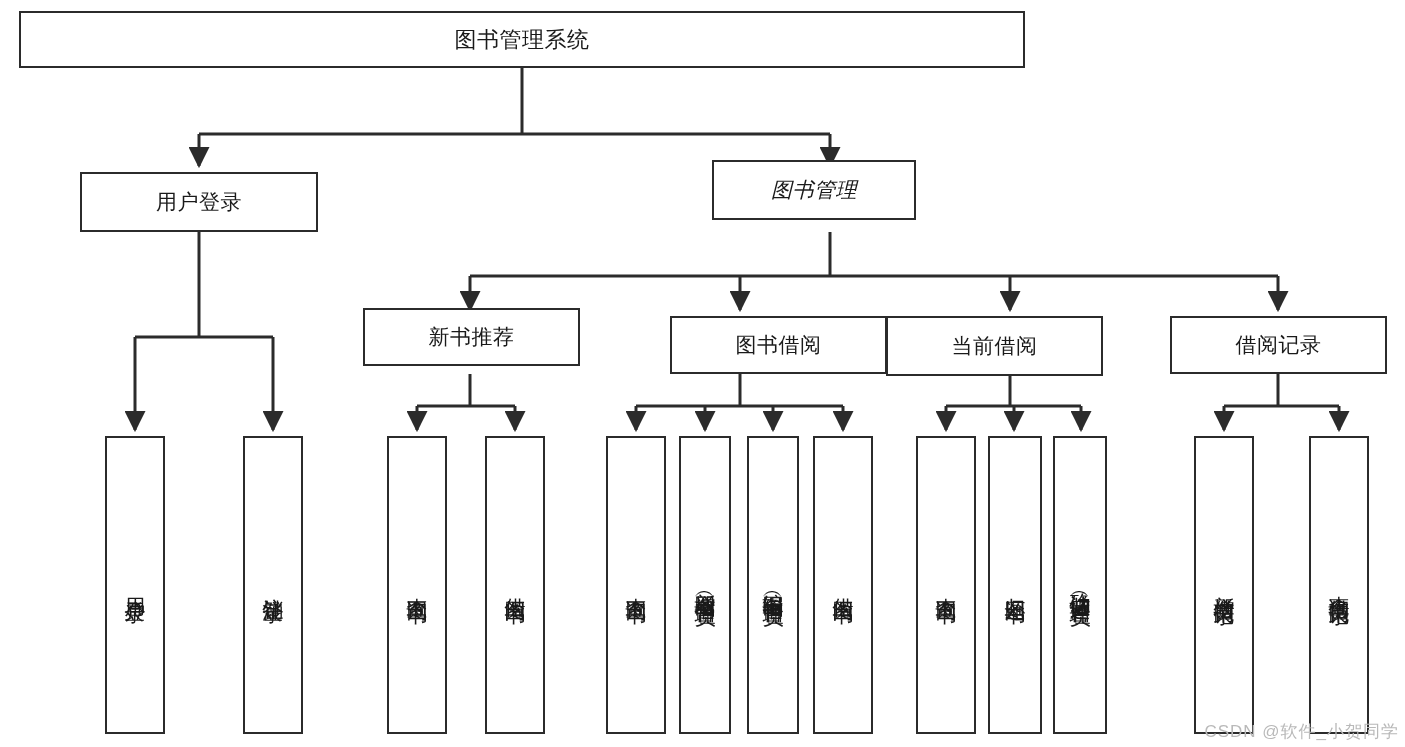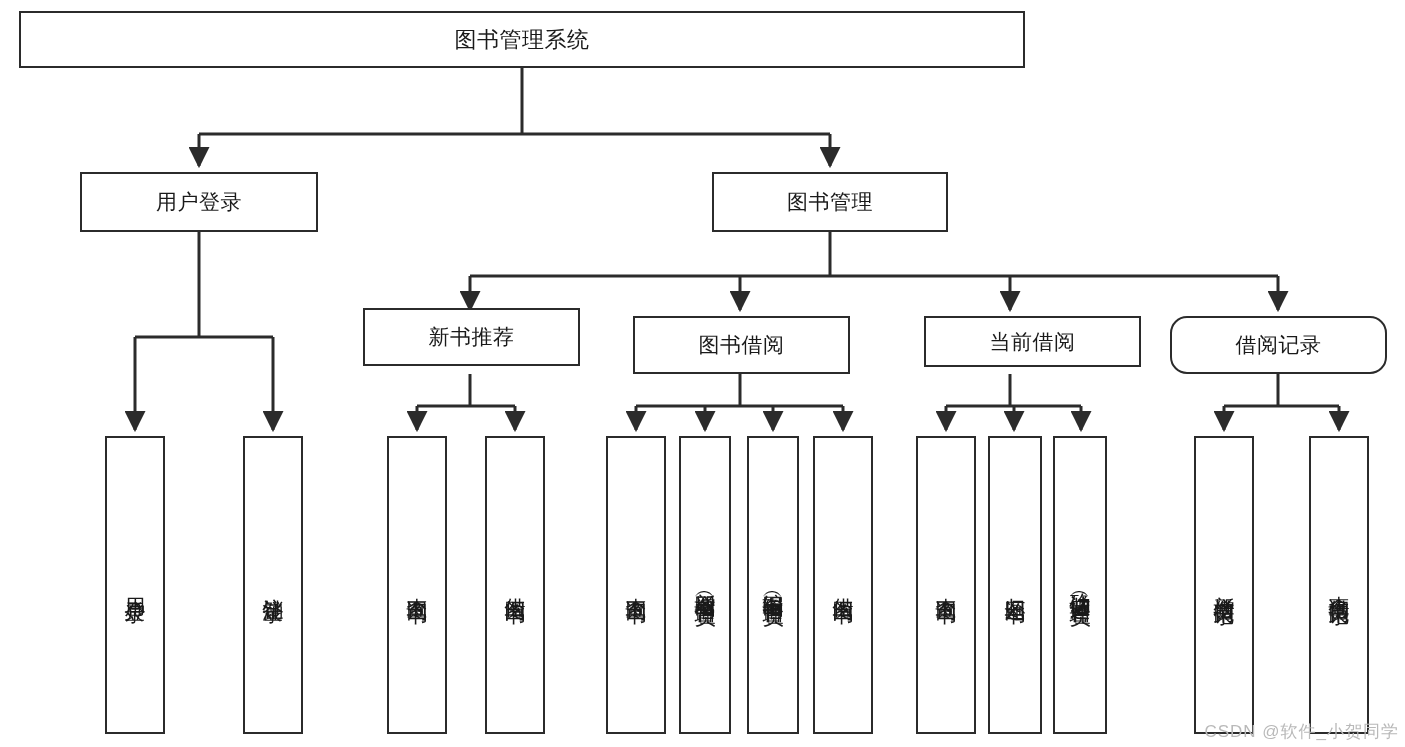--- a/index.html
+++ b/index.html
@@ -125,34 +125,34 @@
     </g>
   </svg>
 
   <div class="node horiz root" style="left:19px; top:11px; width:1006px; height:57px;">
     <span>图书管理系统</span>
   </div>
 
   <div class="node horiz" style="left:80px; top:172px; width:238px; height:60px;">
     <span>用户登录</span>
   </div>
-  <div class="node horiz" style="left:712px; top:172px; width:236px; height:60px;">
+  <div class="node horiz" style="left:712px; top:160px; width:204px; height:60px;font-style:italic;">
     <span>图书管理</span>
   </div>
 
   <div class="node horiz" style="left:363px; top:308px; width:217px; height:58px;">
     <span>新书推荐</span>
   </div>
-  <div class="node horiz" style="left:633px; top:316px; width:217px; height:58px;">
+  <div class="node horiz" style="left:670px; top:316px; width:217px; height:58px;">
     <span>图书借阅</span>
   </div>
-  <div class="node horiz" style="left:924px; top:316px; width:217px; height:51px;">
+  <div class="node horiz" style="left:886px; top:316px; width:217px; height:60px;">
     <span>当前借阅</span>
   </div>
-  <div class="node horiz" style="left:1170px; top:316px; width:217px; height:58px;border-radius:17px;">
+  <div class="node horiz" style="left:1170px; top:316px; width:217px; height:58px;">
     <span>借阅记录</span>
   </div>
 
   <div class="node vert" style="left:105px; top:436px; width:60px; height:298px;">
     <span class="vtext">用户登录</span>
   </div>
   <div class="node vert" style="left:243px; top:436px; width:60px; height:298px;">
     <span class="vtext">注销登录</span>
   </div>
 

